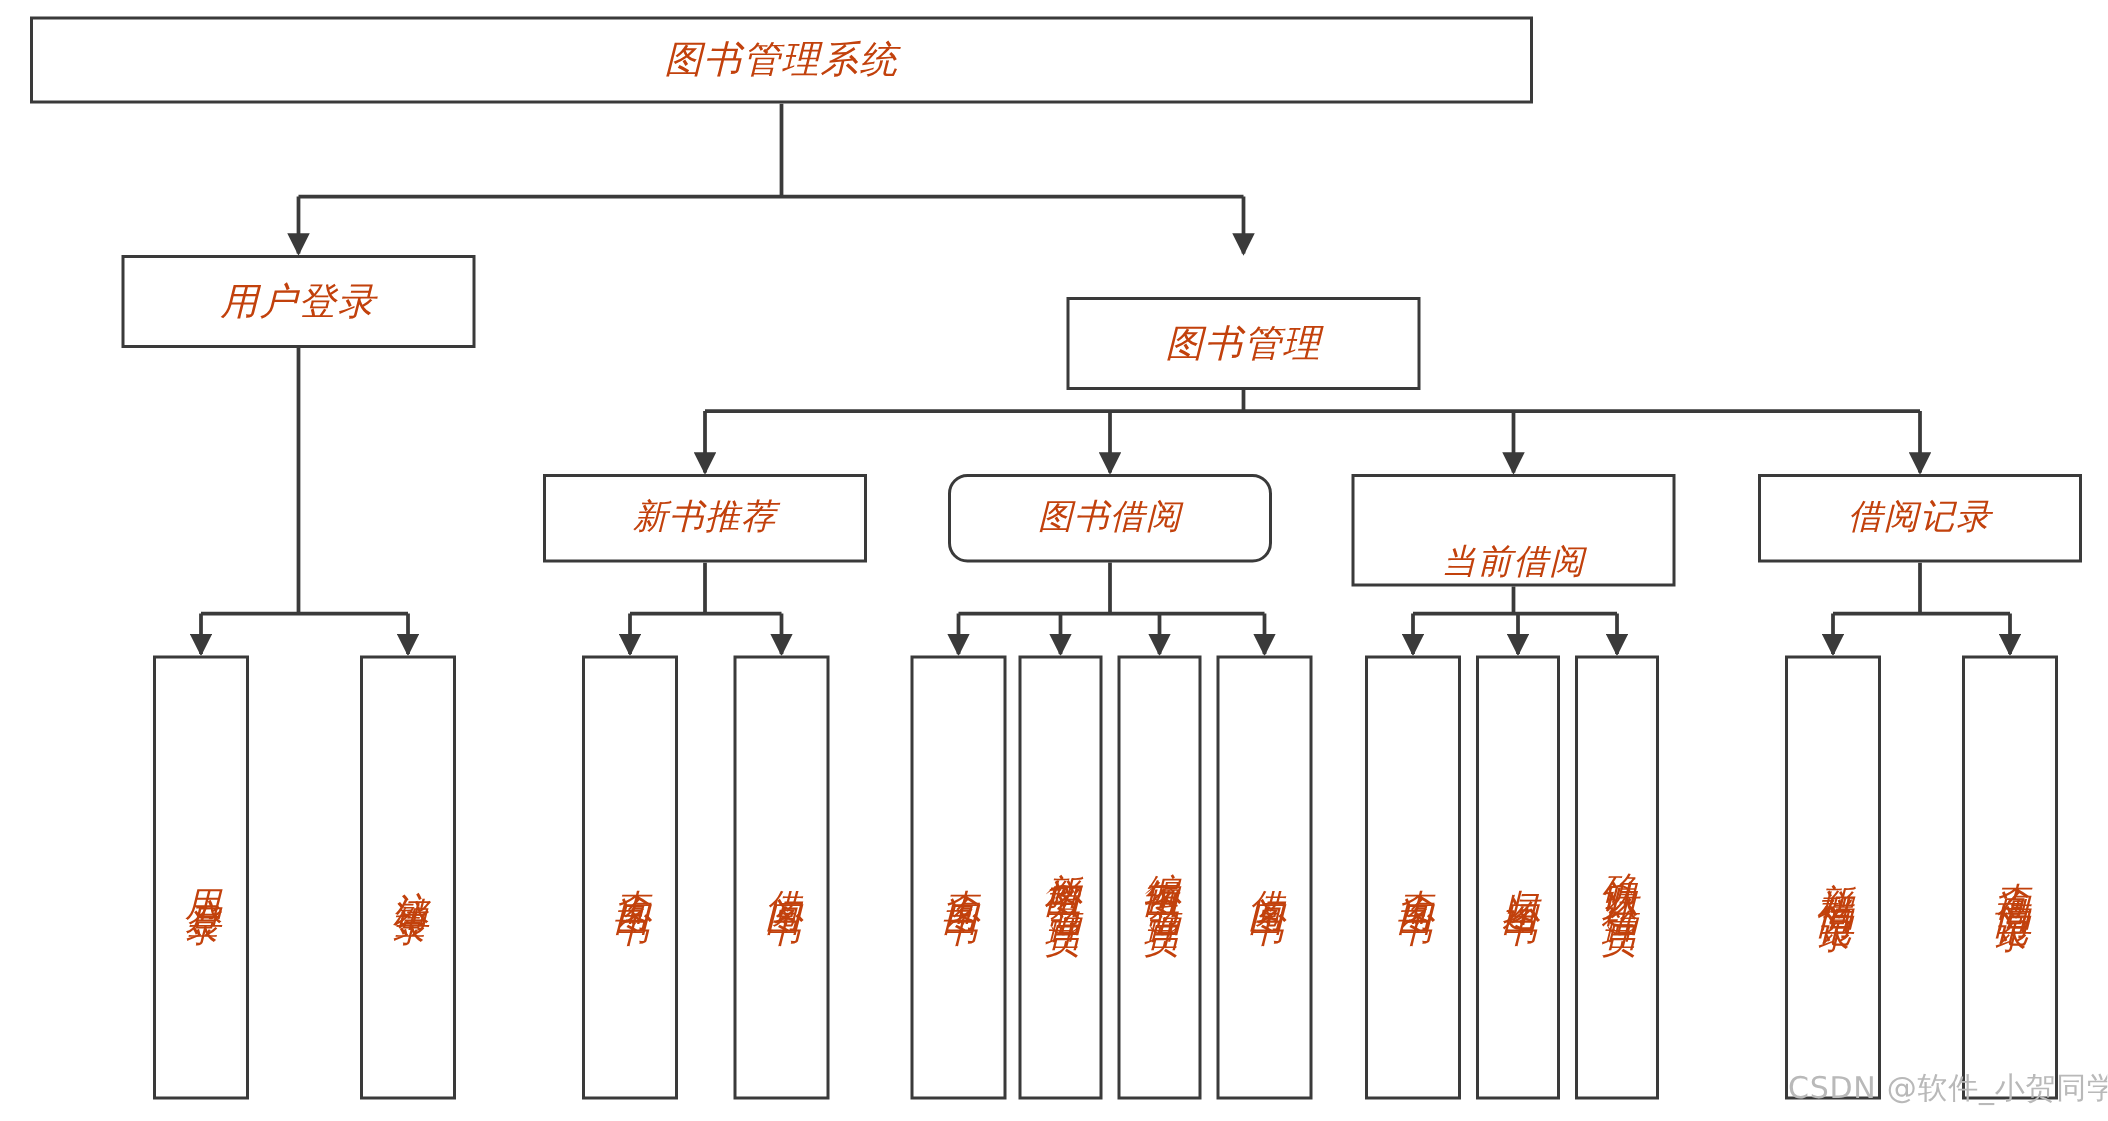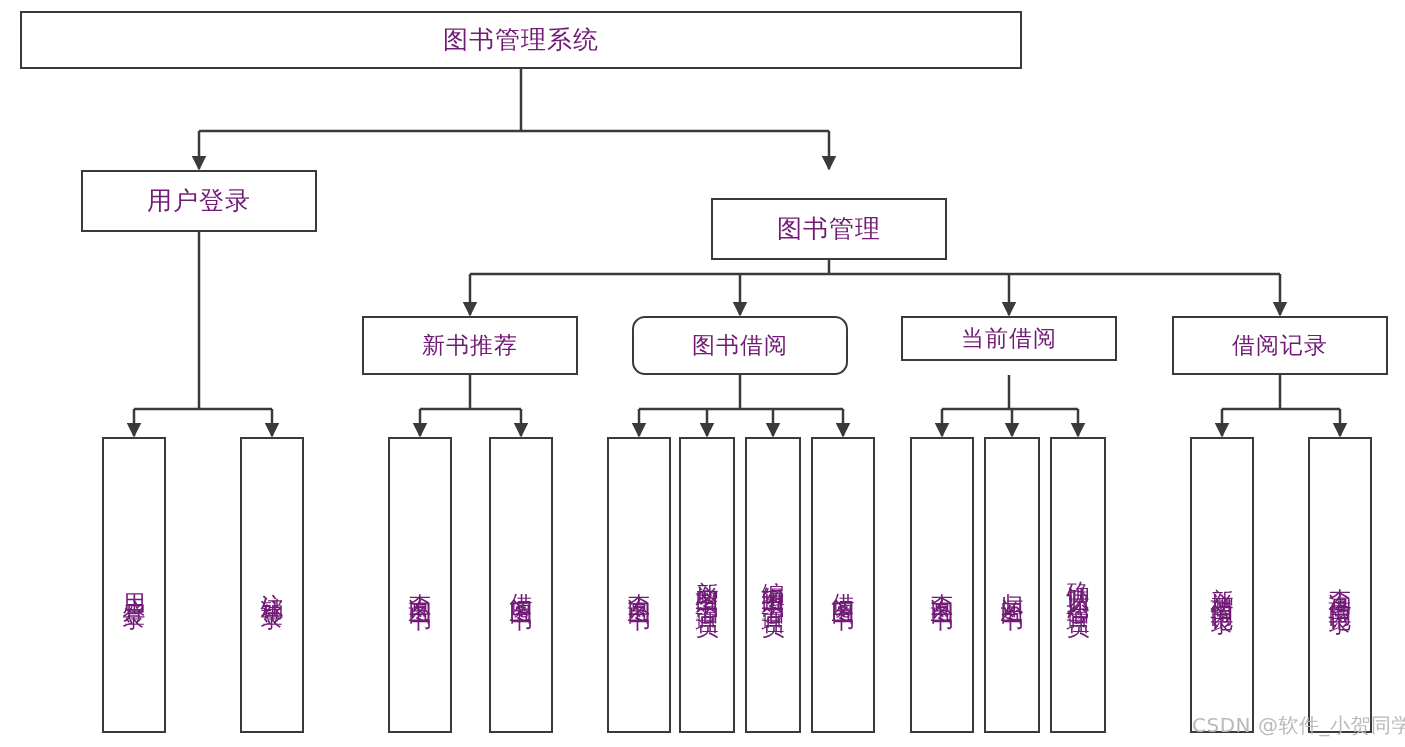--- a/index.html
+++ b/index.html
@@ -30,21 +30,22 @@
   
   .node {
     position: absolute;
     box-sizing: border-box;
     background: #ffffff;
     border: 2.5px solid #3a3a3a;
     z-index: 2;
     display: flex;
     align-items: center;
     justify-content: center;
-    color: #701a75;
+    color: #c2410c;
+    font-style: italic;
   }
   .node .label {
     display: block;
     text-align: center;
     line-height: 1.18;
     white-space: pre;
   }
   
   .node.horiz .label {
     font-size: 25px;
@@ -137,21 +138,21 @@
       </div>
       <div class="node horiz" style="left: 711px; top: 170px; width: 236px; height: 62px; margin-top: 28px;">
         <span class="label">图书管理</span>
       </div>
       <div class="node horiz tier3" style="left: 362px; top: 316px; width: 216px; height: 59px;">
         <span class="label">新书推荐</span>
       </div>
       <div class="node horiz tier3" style="left: 632px; top: 316px; width: 216px; height: 59px; border-radius: 13px;">
         <span class="label">图书借阅</span>
       </div>
-      <div class="node horiz tier3" style="left: 901px; top: 316px; width: 216px; height: 45px;">
+      <div class="node horiz tier3" style="left: 901px; top: 316px; width: 216px; height: 75px; align-items: flex-end;">
         <span class="label">当前借阅</span>
       </div>
       <div class="node horiz tier3" style="left: 1172px; top: 316px; width: 216px; height: 59px;">
         <span class="label">借阅记录</span>
       </div>
       <div class="node vert" style="left: 102px; top: 437px; width: 64px; height: 296px;">
         <span class="label">用户登录</span>
       </div>
       <div class="node vert" style="left: 240px; top: 437px; width: 64px; height: 296px;">
         <span class="label">注销登录</span>

